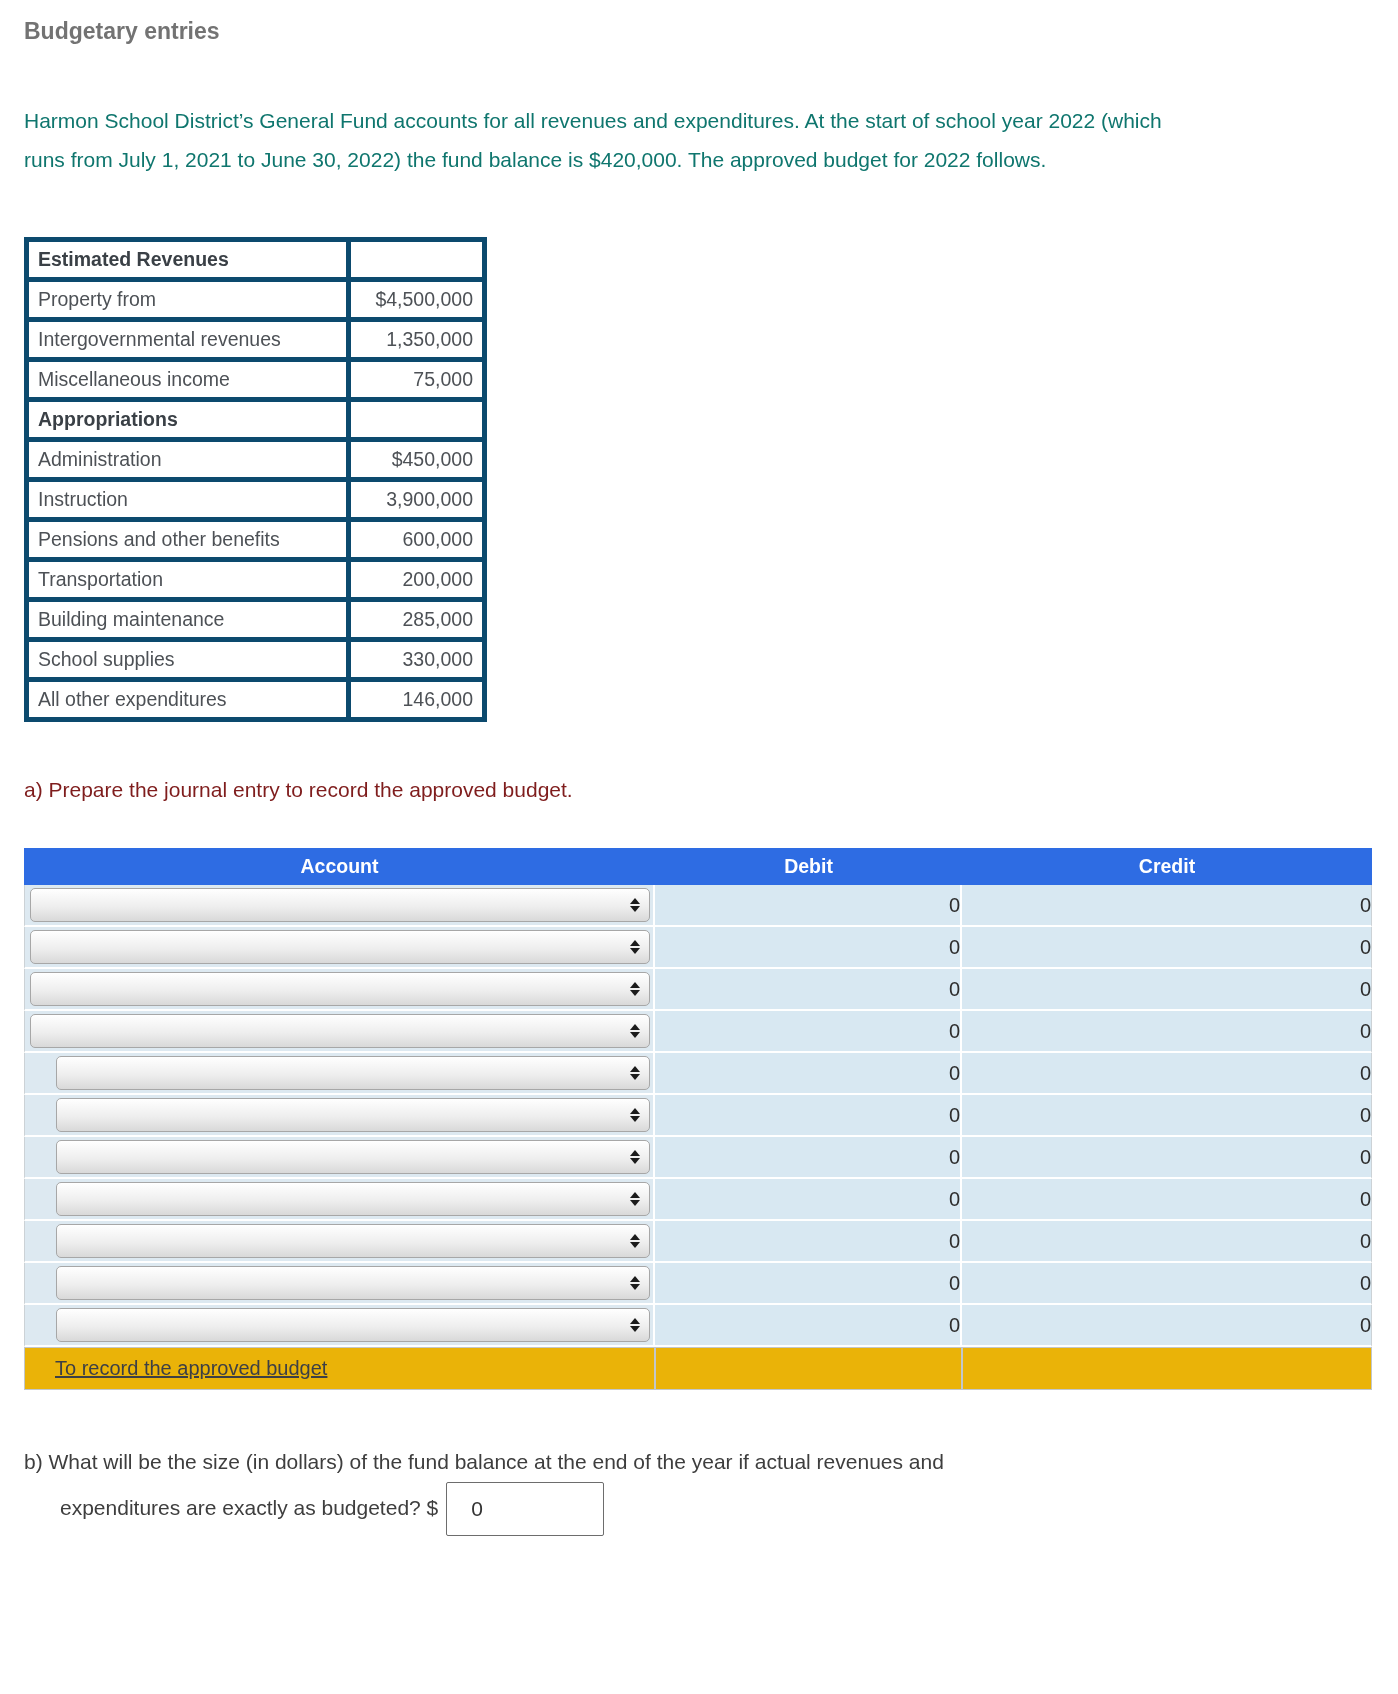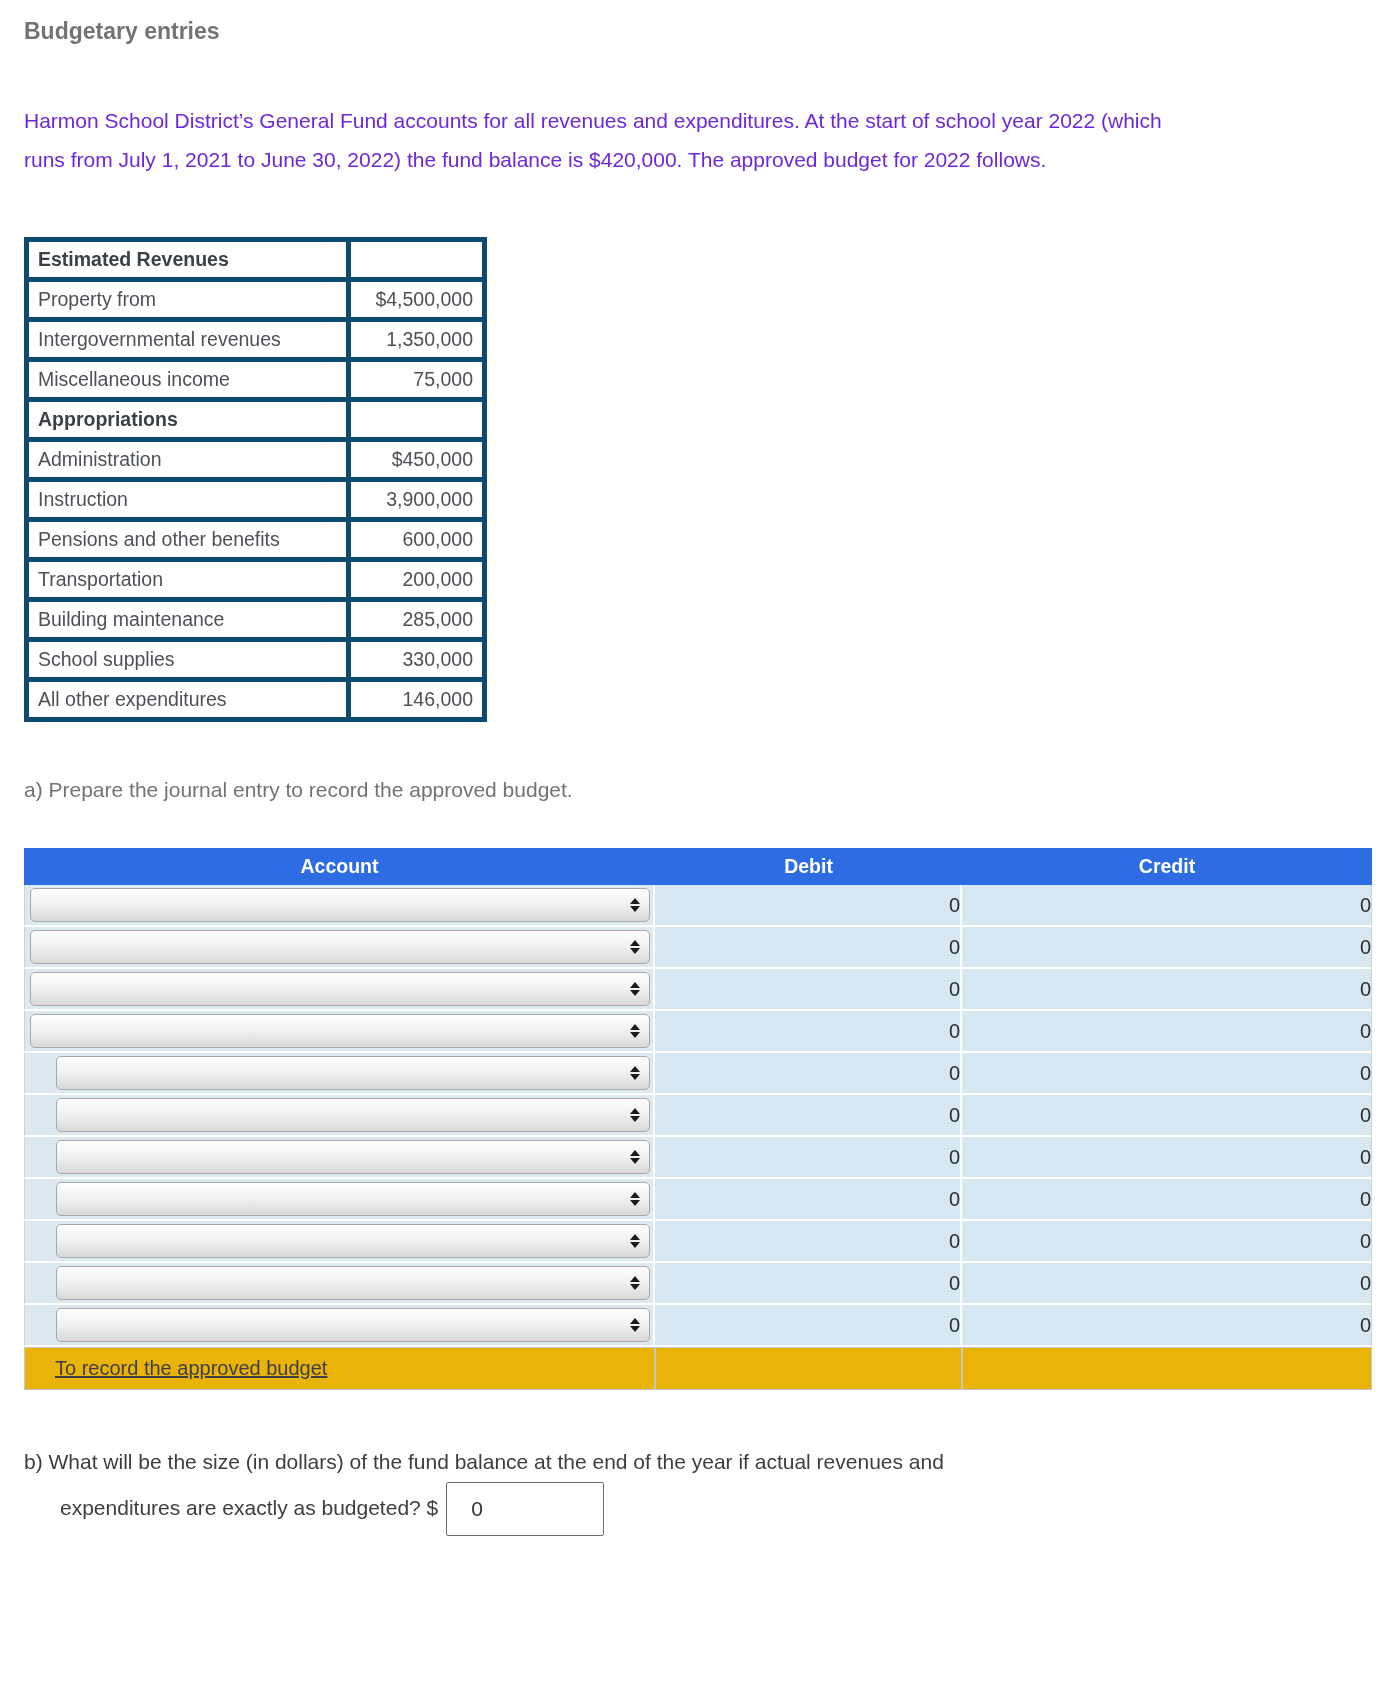--- a/index.html
+++ b/index.html
@@ -16,21 +16,21 @@
     font-size:23px;
     font-weight:700;
     color:#737373;
   }
 
   p.intro {
     margin:56px 0 0 0;
     max-width:1180px;
     font-size:21px;
     line-height:39px;
-    color:#6d28d9;
+    color:#0f766e;
   }
 
   
   table.budget {
     border-collapse:collapse;
     margin-top:58px;
     font-size:19.5px;
     color:#4d5156;
   }
   table.budget td {
@@ -42,21 +42,21 @@
   table.budget td.label { width:322px; }
   table.budget td.val   { width:136px; text-align:right; }
   table.budget tr.section td {
     font-weight:700;
     color:#3a4046;
   }
 
   .part-label {
     margin:56px 0 0 0;
     font-size:21px;
-    color:#737373;
+    color:#7f1d1d;
   }
 
   
   table.journal {
     border-collapse:separate;
     border-spacing:0;
     width:1348px;
     margin-top:46px;
   }
   table.journal th {

